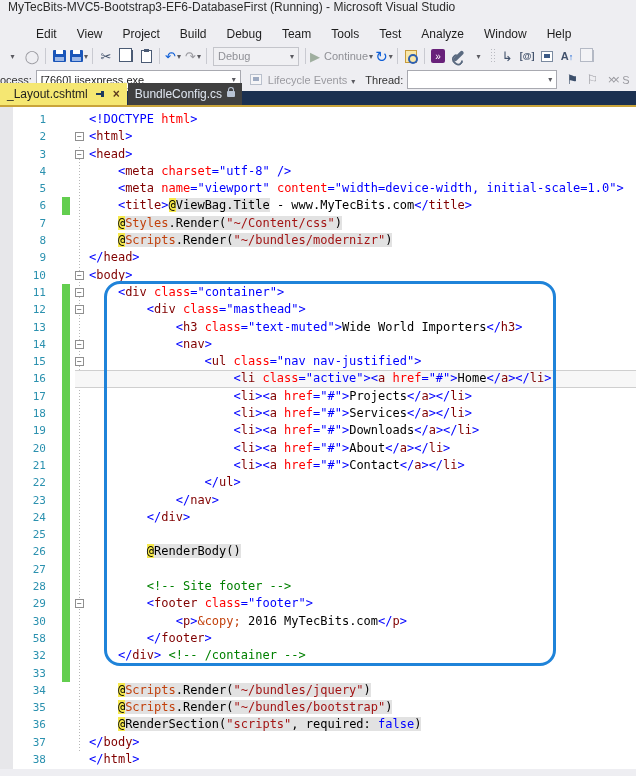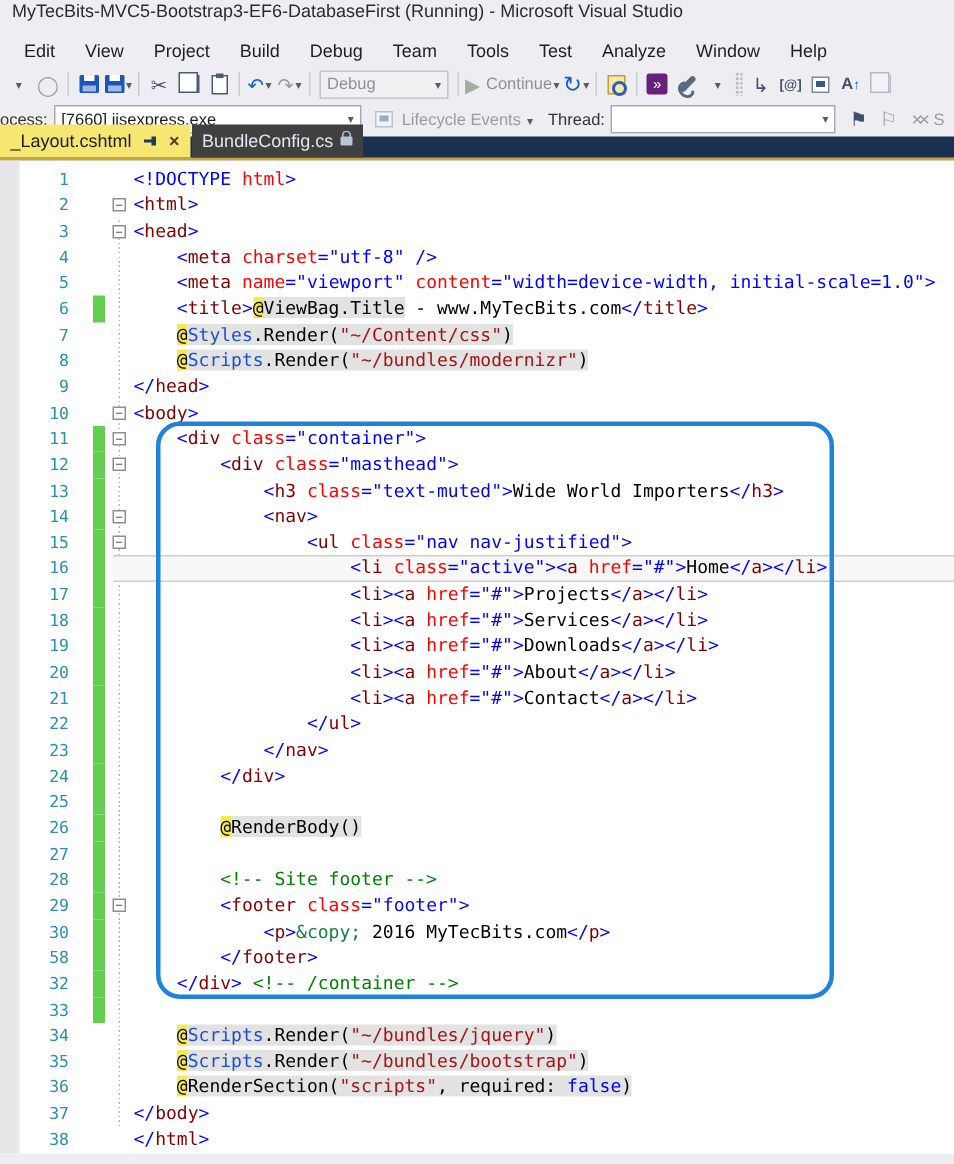--- a/index.html
+++ b/index.html
@@ -1,21 +1,21 @@
 <!DOCTYPE html>
 <html><head>
 <meta charset="utf-8">
 <style>
   * { margin:0; padding:0; box-sizing:border-box; }
   html,body { width:636px; height:776px; overflow:hidden; }
   body { font-family:"Liberation Sans", sans-serif; background:#eeeef2; color:#1e1e1e; position:relative; }
 
   
   .titlebar { height:24px; background:#eeeef2; display:flex; align-items:flex-start; padding-left:8px; font-size:12px; color:#2b2b2b; }
-  .menubar { height:20px; display:flex; align-items:center; font-size:12px; color:#1e1e1e; padding-left:6px; }
+  .menubar { height:20px; display:flex; align-items:center; font-size:12px; color:#1e1e1e; padding-left:6px;margin-left:20px; }
   .menubar .mitem { padding:2px 10px; cursor:default; }
 
   .toolbar { height:24px; display:flex; align-items:center; padding-left:2px; font-size:11px; }
   .tbsep { width:1px; height:16px; background:#c9cad1; margin:0 3px; }
   .tbdots { width:5px; height:16px; margin:0 2px; background-image:radial-gradient(#b9bac1 1px, transparent 1px); background-size:3px 3px; }
   .tbtn { display:inline-flex; align-items:center; justify-content:center; min-width:18px; height:20px; margin:0 1px; }
   .glyph { font-size:13px; line-height:1; }
   .blue { color:#0f5fd7; } .gray { color:#9a9aa0; } .dark { color:#41516b; }
   .carat { font-size:8px; color:#5a5a60; margin-left:1px; }
   .combo { display:inline-flex; align-items:center; justify-content:space-between; background:#fff; border:1px solid #a8a9b0; height:19px; font-size:11px; padding:0 4px; color:#1e1e1e; }
@@ -59,21 +59,21 @@
   .ln { width:46px; padding-left:13px; text-align:right; color:#2b91af; font-size:11px; flex:none; }
   .chg { width:8px; margin-left:16px; flex:none; }
   .chg.on { background:#63ce4f; }
   .hl { flex:1; display:flex; margin-left:5px; min-width:0; }
   .row.current .hl { background:#f7f7f7; box-shadow:inset 0 1px 0 #cfcfcf, inset 0 -1px 0 #cfcfcf; }
   .foldcol { width:14px; flex:none; position:relative; }
   .foldbox { position:absolute; left:0; top:4px; width:9px; height:9px; background:#fff; border:1px solid #8f8f8f; color:#555; font-size:8px; line-height:7px; text-align:center; z-index:2; }
   .codeln { white-space:pre; font-size:12px; color:#000; }
   .d { color:#0000ff; } .t { color:#800000; } .a { color:#ff0000; }
   .s { color:#a31515; } .k { color:#0000ff;margin-top:31px; } .c { color:#008000; }
-  .b { color:#000000; } .y { color:#1d4ed8; } .e { color:#15803d; }
+  .b { color:#000000; } .y { color:#c2410c; } .e { color:#c2410c; }
   .rz { background:#e2e2e2; }
   .at { background:#f6e94d; color:#000; }
   .annrect { position:absolute; left:104px; top:174px; width:452px; height:385px; border:3px solid #1f83d9; border-radius:16px; z-index:5; pointer-events:none; }
 </style>
 </head>
 <body>
 
 <div class="titlebar">
   <span>MyTecBits-MVC5-Bootstrap3-EF6-DatabaseFirst (Running) - Microsoft Visual Studio</span>
 </div>

